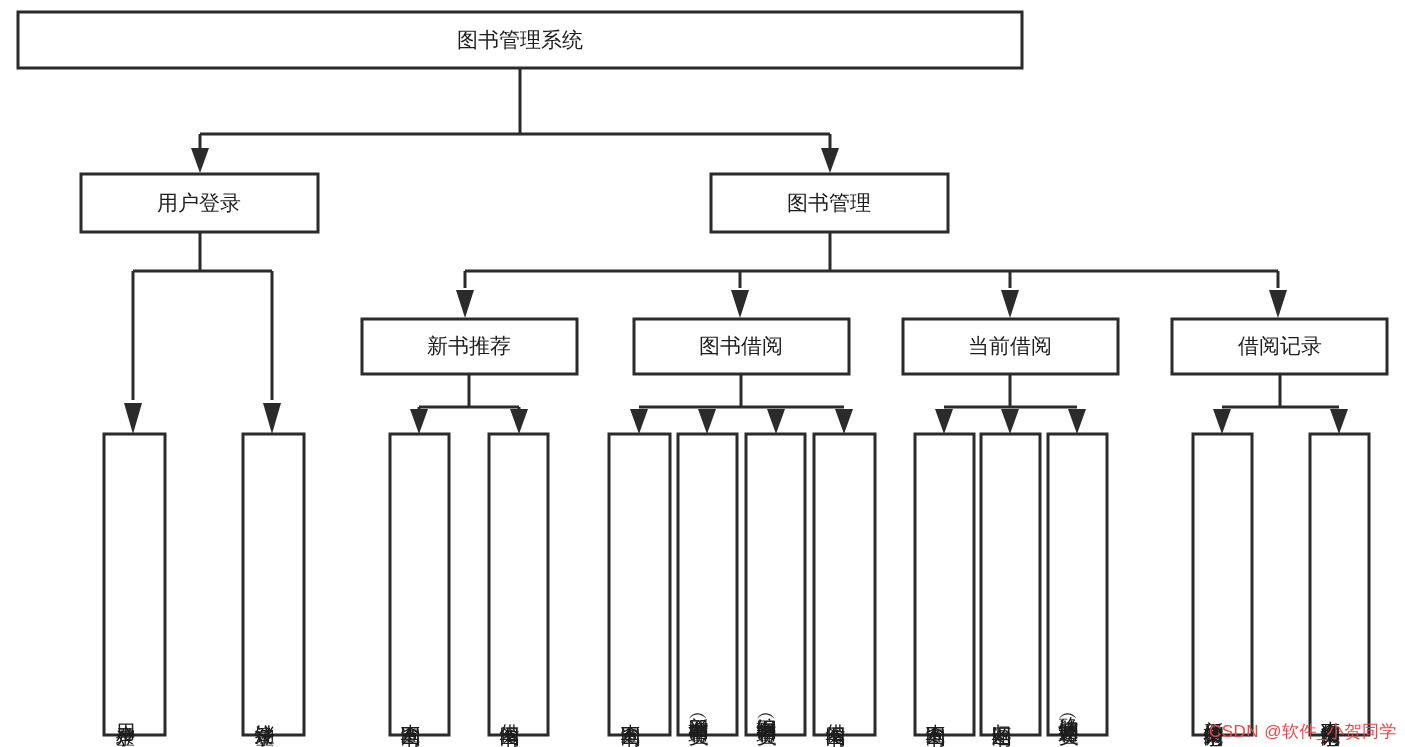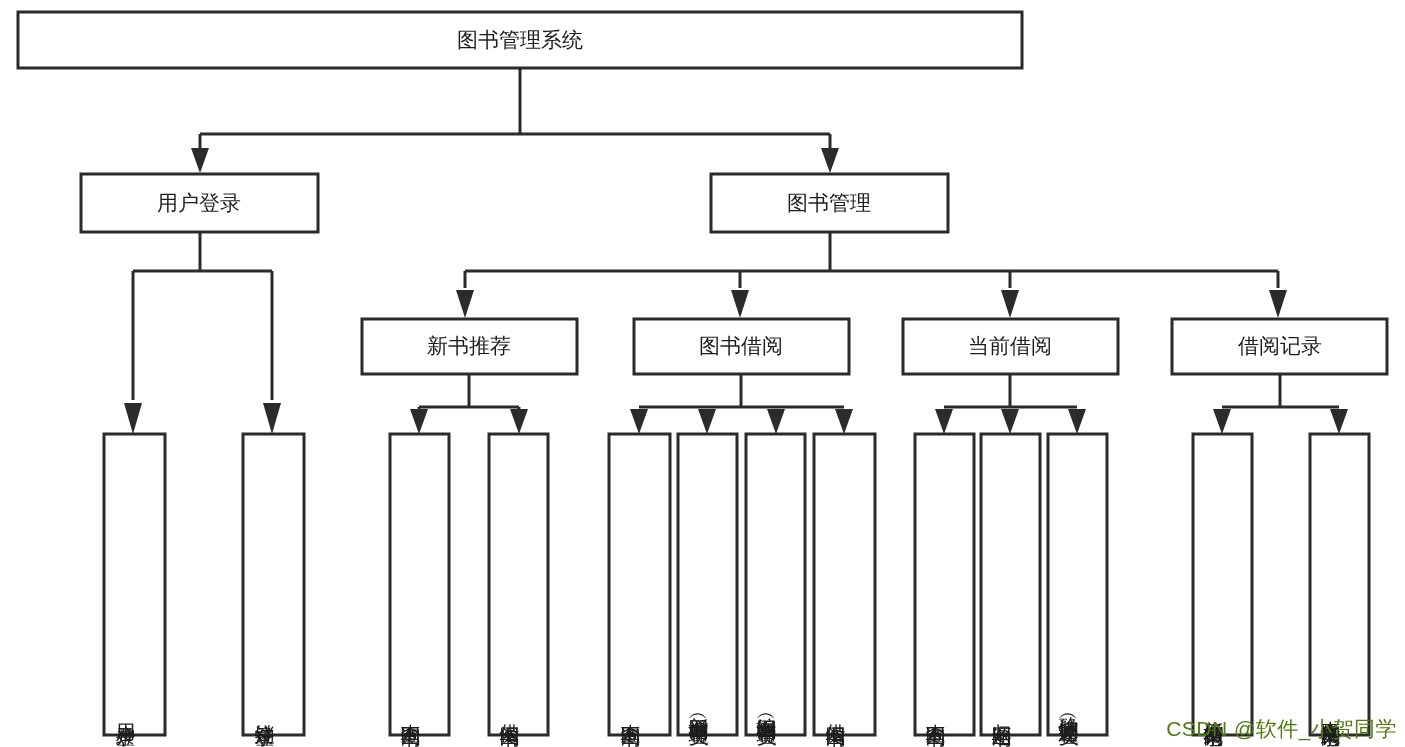--- a/index.html
+++ b/index.html
@@ -57,22 +57,22 @@
     color: #1d1d1d;
     text-align: left;
     white-space: nowrap;
     pointer-events: none;
   }
   .watermark {
     position: absolute;
     right: 8px;
     bottom: 4px;
     font-family: "Liberation Sans", "DejaVu Sans", sans-serif;
-    font-size: 21px;
-    color: #4d7c0f;
+    font-size: 17px;
+    color: #ef4444;
     letter-spacing: 0.5px;
     white-space: nowrap;
   }
 </style>
 </head>
 <body>
 
 <div id="diagram-root">
 
   <svg class="diagram-canvas" viewBox="0 0 1405 747">

